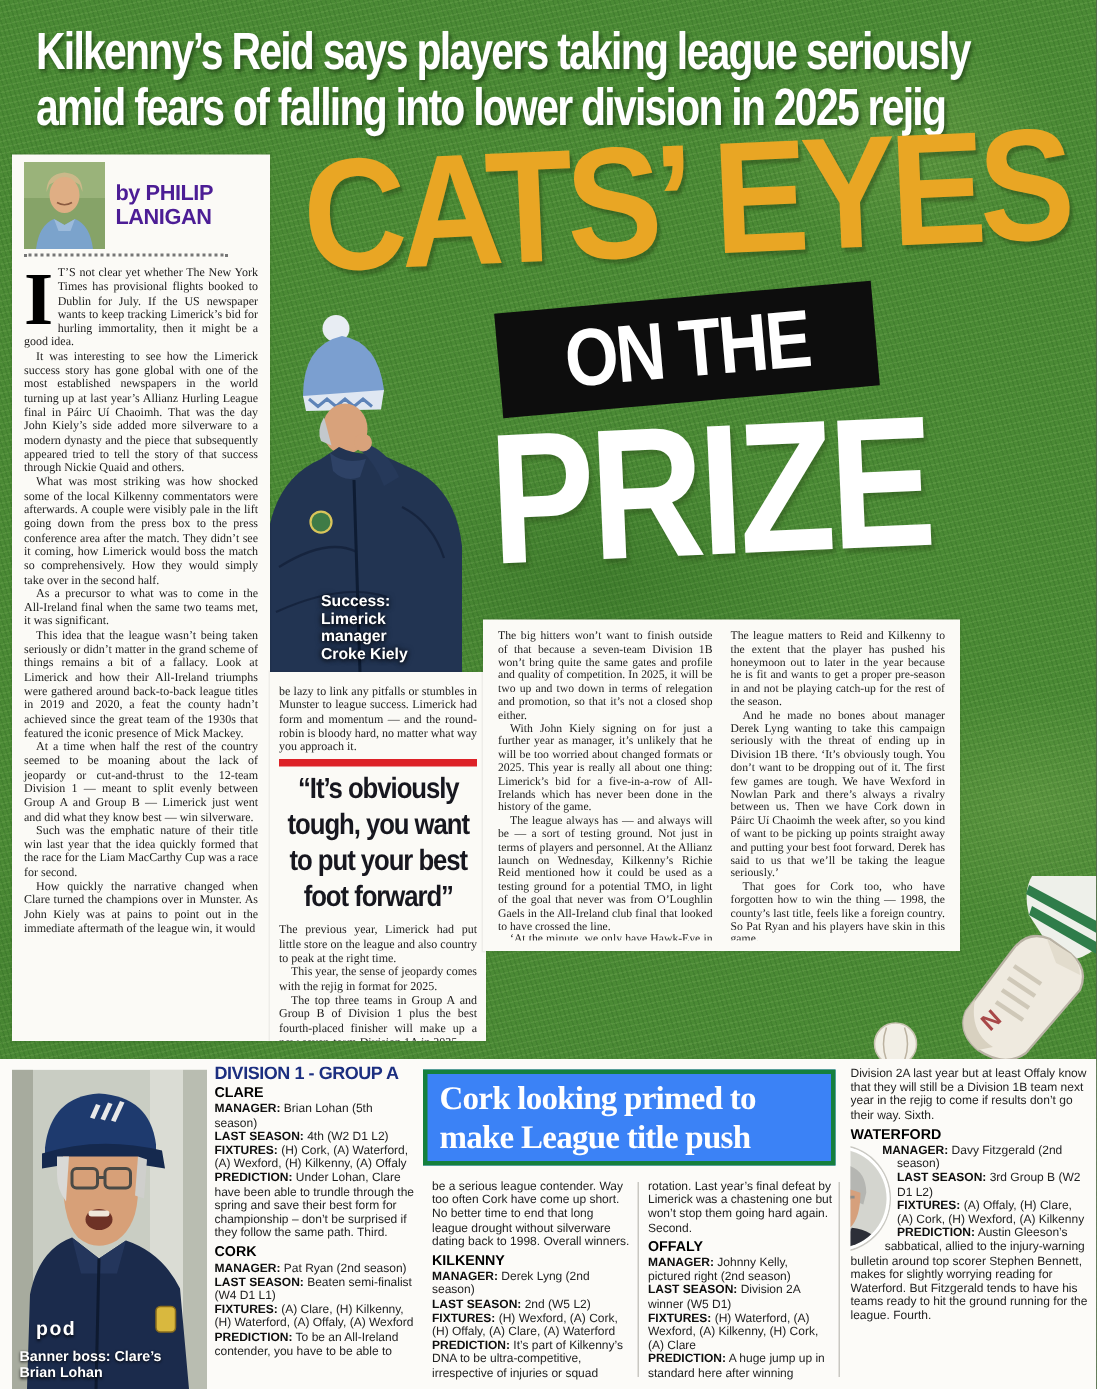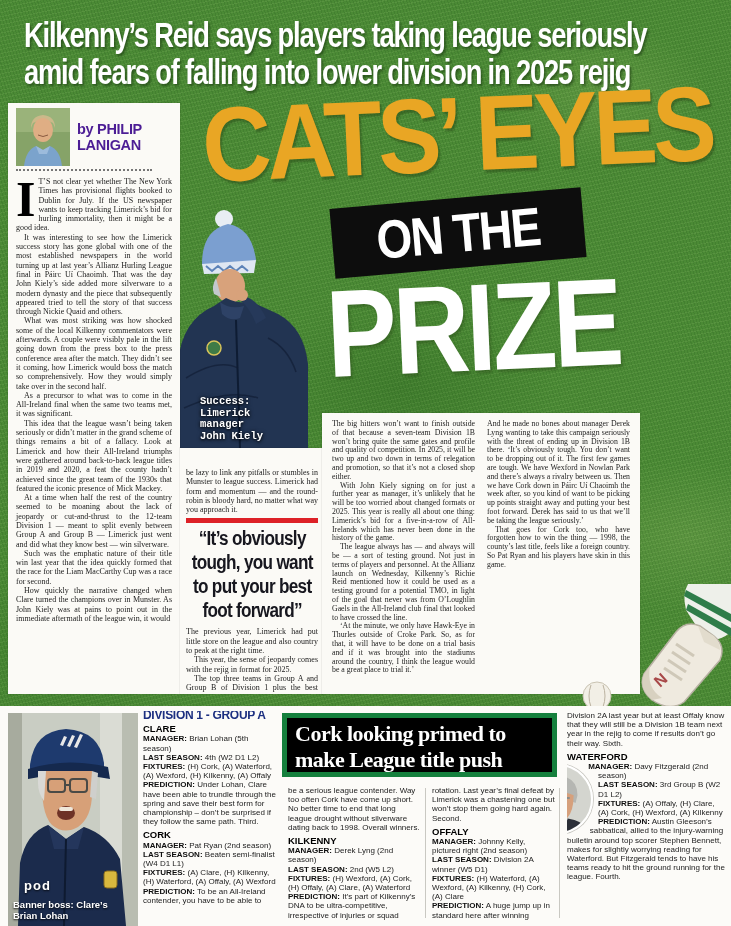--- a/index.html
+++ b/index.html
@@ -41,22 +41,22 @@
     transform:scaleX(.85); white-space:nowrap; }
   .prize {
     position:absolute; left:324px; top:272px; color:#fff; font-weight:700;
     font-size:124px; line-height:1; letter-spacing:-4px; white-space:nowrap;
     transform:rotate(-2.5deg) scaleX(.85); transform-origin:left top;
     text-shadow:2px 3px 3px rgba(35,60,18,.35);
   }
   
   .panel { position:absolute; background:#fbfaf6; box-shadow:0 0 0 1px rgba(0,0,0,.05); }
   .col1 { left:8px; top:103px; width:172px; height:591px; padding:5px 8px 4px; overflow:hidden; }
-  .col2 { left:180px; top:448px; width:144px; height:246px; padding:20px 6px; overflow:hidden; }
-  .col34 { left:322px; top:413px; width:318px; height:281px; padding:7px 10px; overflow:hidden;
+  .col2 { left:180px; top:448px; width:144px; height:246px; padding:8px 6px; overflow:hidden; }
+  .col34 { left:322px; top:413px; width:318px; height:221px; padding:7px 10px; overflow:hidden;
            display:flex; gap:12px; }
   .col34 > div { flex:1; overflow:hidden; }
   .bodytext { font-family:"Liberation Serif", serif; font-size:8px; line-height:9.3px;
     color:#1b1b1b; text-align:justify; }
   .bodytext p { margin:0; }
   .bodytext p + p { text-indent:8px; }
   .col34 .bodytext, .col34.bodytext { font-size:7.8px; line-height:8.8px; }
   .dropcap { float:left; font-family:"Liberation Serif", serif; font-weight:700;
     font-size:50px; line-height:42px; padding:1px 3px 0 0; color:#000; }
   
@@ -69,21 +69,21 @@
   
   .redbar { height:5px; background:#dd2127; margin:4px 0 3px; }
   .quote { font-weight:700; color:#17171f; font-size:19.5px; line-height:24px;
     text-align:center; letter-spacing:-.8px; margin:3px 0 5px; width:114%;
     transform:scaleX(.88); transform-origin:left center; }
   .quote span { display:block; white-space:nowrap; }
   
   .kiely { position:absolute; left:178px; top:206px; width:152px; height:242px; }
   .photocap { position:absolute; color:#fff; font-weight:700; font-size:10.5px;
     line-height:11.5px; text-shadow:0 1px 3px rgba(0,0,0,.9), 0 0 4px rgba(0,0,0,.6); }
-  .kiely .photocap { left:22px; top:190px;font-family:Liberation Mono, monospace; }
+  .kiely .photocap { left:36px; top:190px; }
   .kiely .photocap span, .lohan-cap span { display:block; }
   
   .boot { position:absolute; left:636px; top:584px; width:95px; height:125px; z-index:1; }
   .sliotar { position:absolute; left:582px; top:681px; width:30px; height:30px; z-index:1; }
   
   .bottom { position:absolute; left:0; top:706px; width:731px; height:220px;
     background:#fcfbf8; z-index:2; }
   .lohan { position:absolute; left:8px; top:7px; width:130px; height:213px; overflow:hidden; }
   .lohan-cap { position:absolute; left:5px; bottom:5px; color:#fff; font-weight:700;
     font-size:9.5px; line-height:11px; text-shadow:0 1px 2px rgba(0,0,0,.9); }
@@ -97,21 +97,21 @@
   .bc2 { left:288px; top:80px; width:133px; height:138px; }
   .bc3 { left:432px; top:80px; width:123px; height:138px; }
   .bc4 { left:567px; top:5px; width:160px; height:213px; }
   .divhdr { font-size:12px; font-weight:700; color:#1c2f80; letter-spacing:-.3px;
     margin-bottom:2px; white-space:nowrap; }
   .tname { font-weight:700; font-size:9.5px; color:#000; margin:4px 0 1px; }
   .vline { position:absolute; width:1px; height:130px; background:#c9c8c2; top:82px; }
   .vl1 { left:425px; } .vl2 { left:559px; }
   
   .redbox { position:absolute; left:282px; top:7px; width:275px; height:64px;
-    background:#000000; border:5px solid #15803d; padding:3px 8px; }
+    background:#3b82f6; border:3px solid #15803d; padding:3px 8px; }
   .redbox div { font-family:"Liberation Serif", serif; font-weight:700; color:#fff;
     font-size:22px; line-height:26px; letter-spacing:-.5px; white-space:nowrap; }
   
   .kelly { float:left; width:70px; height:70px; margin:2px 5px 2px -44px;
     border-radius:50%; overflow:hidden; border:2px solid #fff;
     box-shadow:0 0 0 1px #c9c8c2; shape-outside:circle(50%); }
   .kelly svg { display:block; }
 </style>
 </head>
 <body>
@@ -142,21 +142,21 @@
       <path d="M88 112 Q80 94 66 90 L62 94 Q72 102 78 118 Z" fill="#26395a"></path>
       <circle cx="64" cy="89" r="6" fill="#d8a27b"></circle>
       <circle cx="36" cy="142" r="7" fill="#3f7b46" stroke="#d9c55a" stroke-width="1.5"></circle>
       <path d="M8 172 Q40 152 60 162 M6 202 Q50 182 80 192 M90 132 Q110 142 118 166" stroke="rgba(8,18,38,.45)" stroke-width="1.5" fill="none"></path>
       <path d="M58 114 L62 242" stroke="#0e1c33" stroke-width="2"></path>
     </svg>
     <div class="photocap">
       <span>Success:</span>
       <span>Limerick</span>
       <span>manager</span>
-      <span>John Kiely</span>
+      <span>Croke Kiely</span>
     </div>
   </div>
 
   <div class="boot">
     <svg width="95" height="125" viewBox="0 0 95 125">
       <path d="M52 0 L95 0 L95 48 Q80 60 68 54 L50 26 Q46 10 52 0 Z" fill="#eef0ea"></path>
       <path d="M48 12 L95 38 L95 30 L50 6 Z" fill="#2f7d4a"></path>
       <path d="M50 26 L95 52 L95 44 L52 20 Z" fill="#2f7d4a"></path>
       <path d="M16 116 Q2 104 8 90 L40 48 Q50 36 64 42 L78 52 Q90 62 84 76 L48 118 Q34 128 16 116 Z" fill="#efeadf" stroke="#b9b2a4" stroke-width="1.5"></path>
       <path d="M16 116 Q2 104 8 90 L14 82 Q10 104 26 114 Z" fill="#d8d1c0"></path>
@@ -227,20 +227,21 @@
   </div>
 
   <div class="panel col34">
     <div class="bodytext">
       <p>The big hitters won’t want to finish outside of that because a seven-team Division 1B won’t bring quite the same gates and profile and quality of competition. In 2025, it will be two up and two down in terms of relegation and promotion, so that it’s not a closed shop either.</p>
       <p>With John Kiely signing on for just a further year as manager, it’s unlikely that he will be too worried about changed formats or 2025. This year is really all about one thing: Limerick’s bid for a five-in-a-row of All-Irelands which has never been done in the history of the game.</p>
       <p>The league always has — and always will be — a sort of testing ground. Not just in terms of players and personnel. At the Allianz launch on Wednesday, Kilkenny’s Richie Reid mentioned how it could be used as a testing ground for a potential TMO, in light of the goal that never was from O’Loughlin Gaels in the All-Ireland club final that looked to have crossed the line.</p>
       <p>‘At the minute, we only have Hawk-Eye in Thurles outside of Croke Park. So, as for that, it will have to be done on a trial basis and if it was brought into the stadiums around the country, I think the league would be a great place to trial it.’</p>
     </div>
     <div class="bodytext">
+      <p>The league matters to Reid and Kilkenny to the extent that the player has pushed his honeymoon out to later in the year because he is fit and wants to get a proper pre-season in and not be playing catch-up for the rest of the season.</p>
       <p>And he made no bones about manager Derek Lyng wanting to take this campaign seriously with the threat of ending up in Division 1B there. ‘It’s obviously tough. You don’t want to be dropping out of it. The first few games are tough. We have Wexford in Nowlan Park and there’s always a rivalry between us. Then we have Cork down in Páirc Uí Chaoimh the week after, so you kind of want to be picking up points straight away and putting your best foot forward. Derek has said to us that we’ll be taking the league seriously.’</p>
       <p>That goes for Cork too, who have forgotten how to win the thing — 1998, the county’s last title, feels like a foreign country. So Pat Ryan and his players have skin in this game.</p>
     </div>
   </div>
 
   <div class="bottom">
 
     <div class="lohan">
       <svg width="130" height="213" viewBox="0 0 130 213">
         <rect width="130" height="213" fill="#c9cdc3"></rect>

